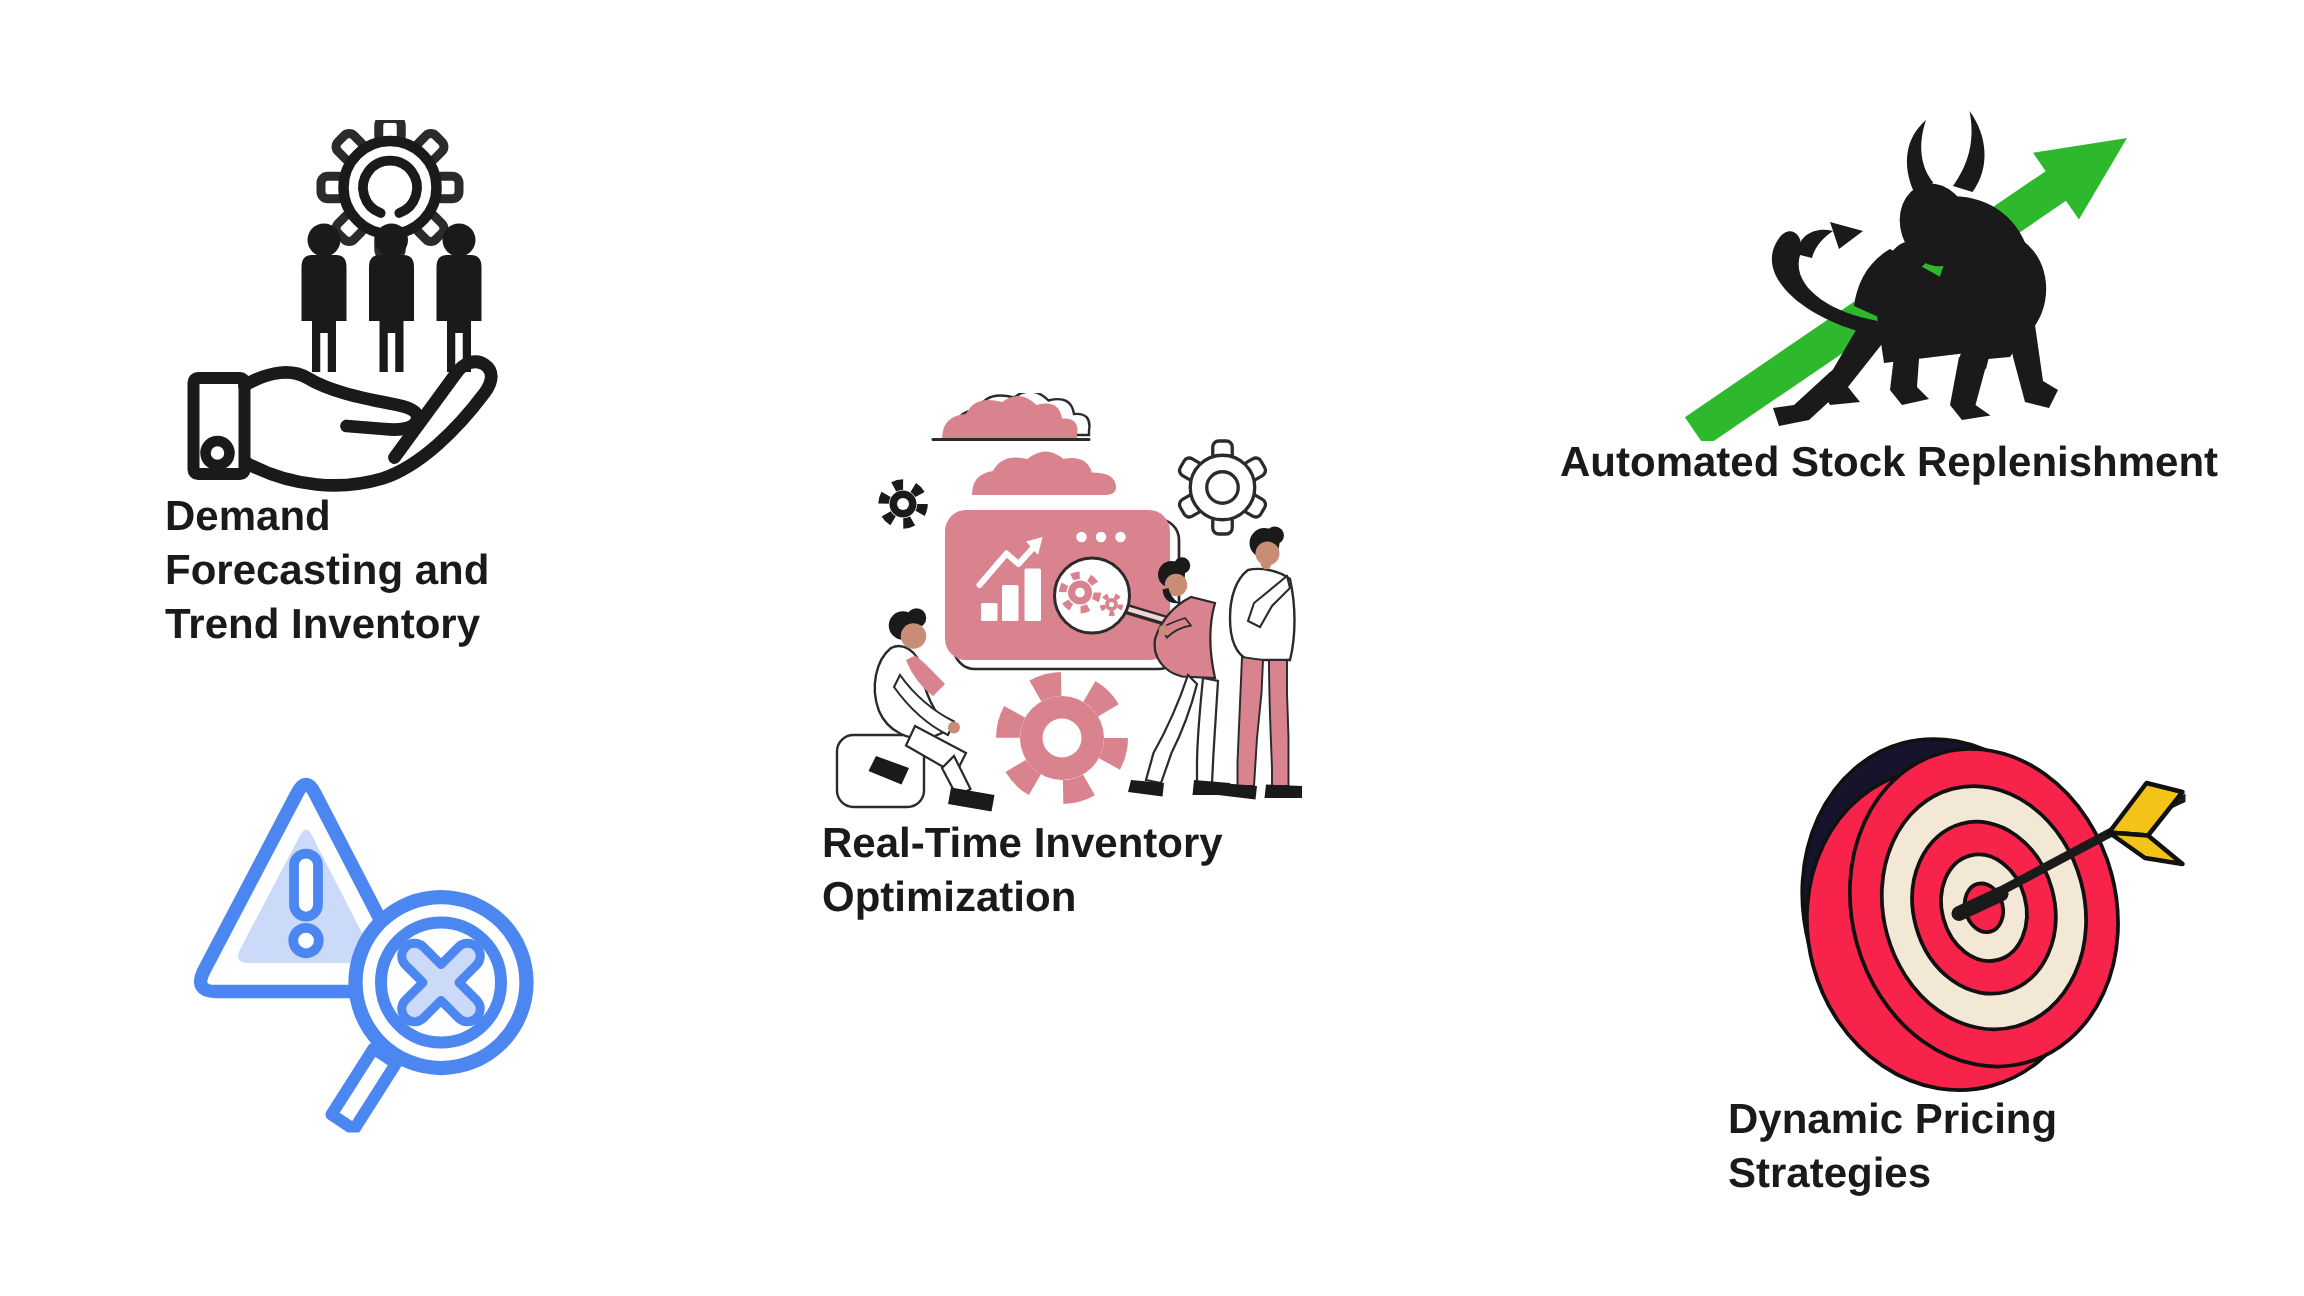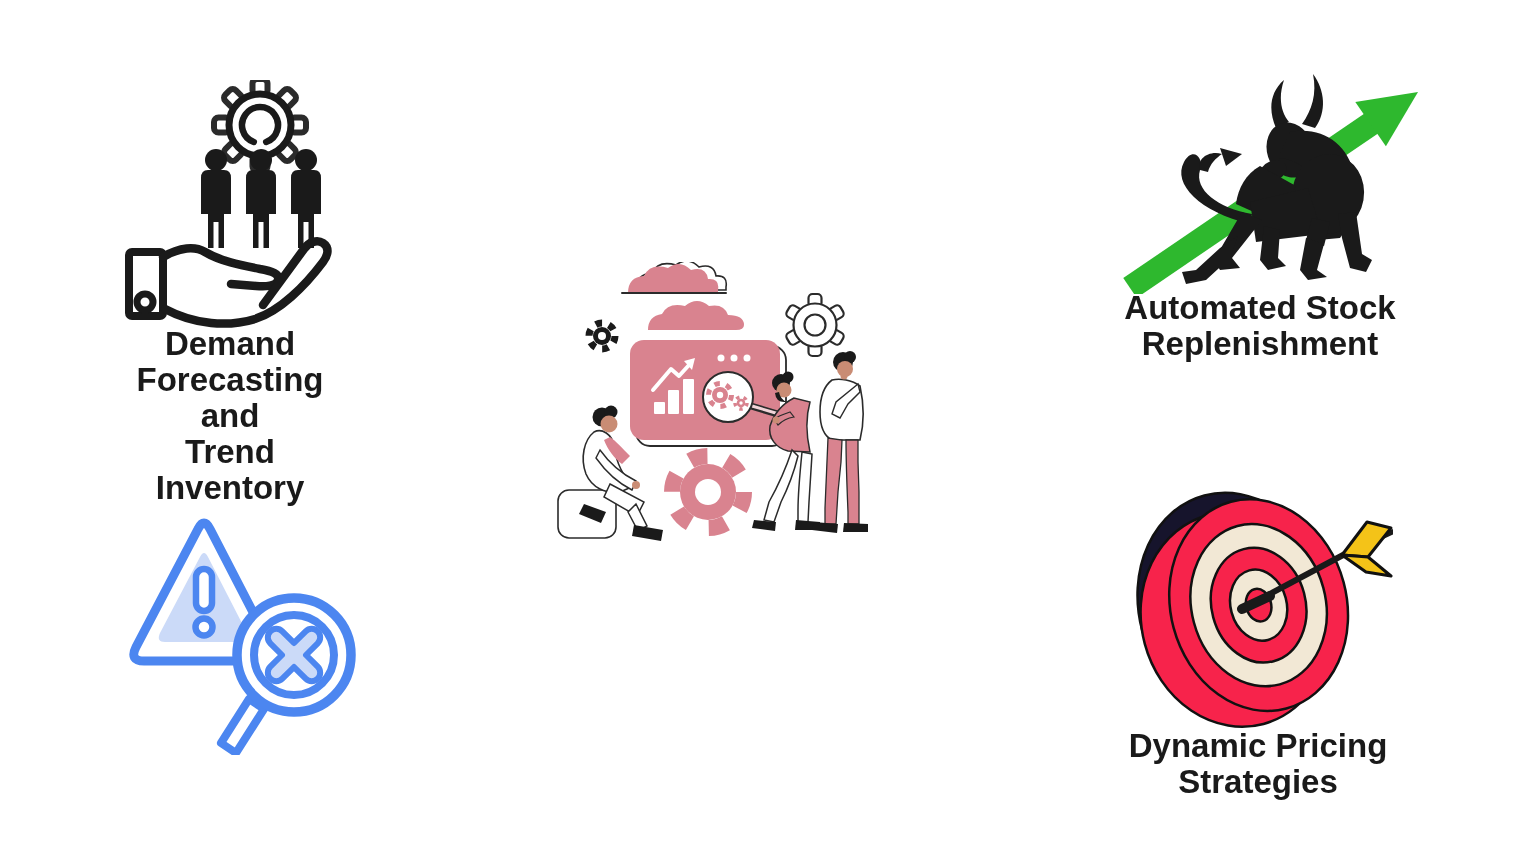--- a/index.html
+++ b/index.html
@@ -5,27 +5,27 @@
   :root{
     --rose:#D9838F; --green:#2EB82E; --blue:#4C86F0; --lblue:#CBDAF8;
     --tpink:#F7234B; --cream:#F2E8D5; --navy:#16142C; --yellow:#F4C318;
     --ink:#1a1a1a; --dark:#2b2b2b; --skin:#C98C74;
   }
   *{margin:0;padding:0;box-sizing:border-box}
   html,body{width:1536px;height:864px;background:#ffffff;overflow:hidden;
     font-family:"Liberation Sans",sans-serif}
   body{position:relative}
   .feature{position:absolute;display:flex;flex-direction:column;align-items:center}
-  .label{font-weight:700;font-size:33px;line-height:36px;text-align:center;
+  .label{font-weight:700;font-size:28px;line-height:36px;text-align:left;
     white-space:pre-line;color:var(--ink);width:100%}
   #f-demand{left:110px;top:80px;width:240px}
   #f-inventory{left:548px;top:262px;width:360px}
   #f-stock{left:1040px;top:62px;width:440px}
   #f-error{left:114px;top:503px;width:245px}
-  #f-pricing{left:1088px;top:458px;width:340px}
+  #f-pricing{left:1152px;top:458px;width:340px}
   #f-demand .label{margin-top:-4px}
   #f-error .label{margin-top:-6px}
   #f-pricing .label{margin-top:-8px}
   #f-stock .label{margin-top:-4px}
   svg{display:block}
   
   .f-ink{fill:var(--ink)} .s-ink{stroke:var(--ink)}
   .f-rose{fill:var(--rose)} .s-rose{stroke:var(--rose)}
   .f-white{fill:#fff} .f-none{fill:none}
   .s-dark{stroke:var(--dark)}
@@ -180,20 +180,22 @@
       <circle cx="296" cy="114" r="3.5" class="f-skin"></circle>
       <circle cx="295" cy="100" r="10" class="f-ink"></circle>
       <circle cx="302" cy="95" r="6" class="f-ink"></circle>
       <circle cx="297" cy="107" r="8" class="f-skin"></circle>
       <path d="M280,176 C279,196 278,220 277,246 L277,262 L288,262 L290,230 L293,200 L294,178 Z" class="f-rose s-dark" stroke-width="1.3"></path>
       <path d="M298,178 C298,202 299,226 300,250 L300,262 L311,262 L311,230 L310,200 L310,178 Z" class="f-rose s-dark" stroke-width="1.3"></path>
       <path d="M266,260 L290,262 L289,271 L264,268 Z" class="f-ink"></path>
       <path d="M296,261 L320,262 L320,270 L295,270 Z" class="f-ink"></path>
     </g>
   </svg>
+  <div class="label">Real-Time Inventory
+Optimization</div>
 </div>
 
 <div class="feature" id="f-stock">
   <svg width="320" height="232" viewBox="0 0 320 232">
 
     <g>
       <line x1="30" y1="226" x2="272" y2="61" class="s-green" stroke-width="24"></line>
       <polygon points="318,30 285.9,84.3 255.3,39.9" class="f-green"></polygon>
     </g>
 

